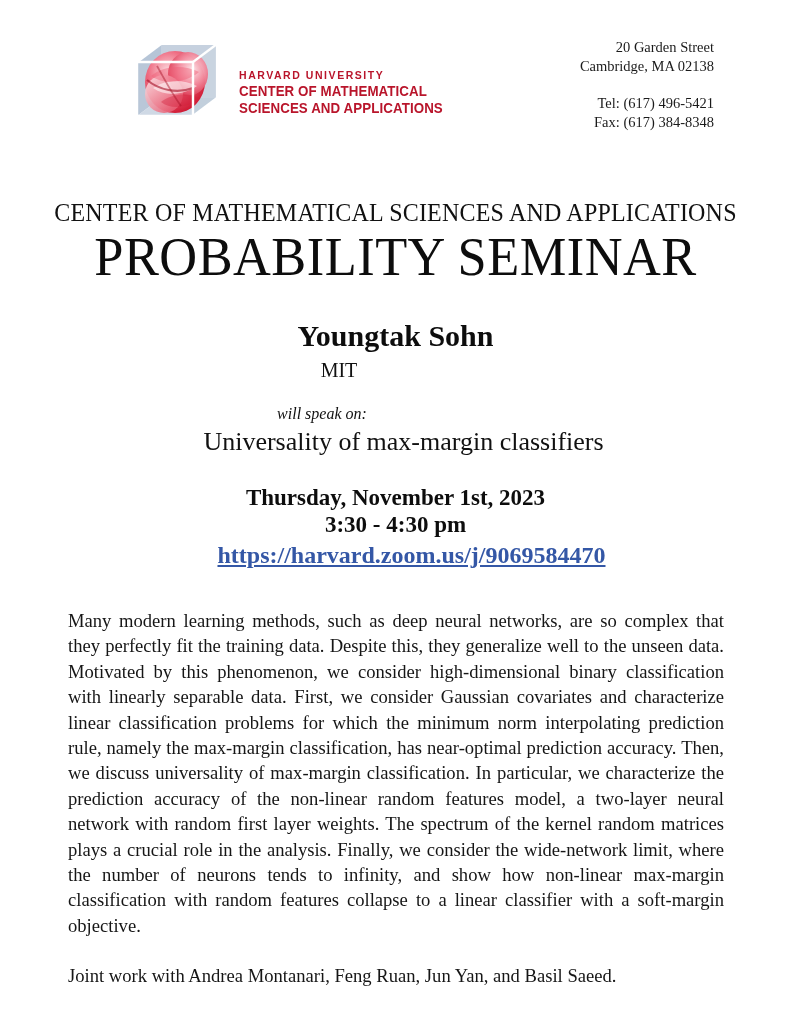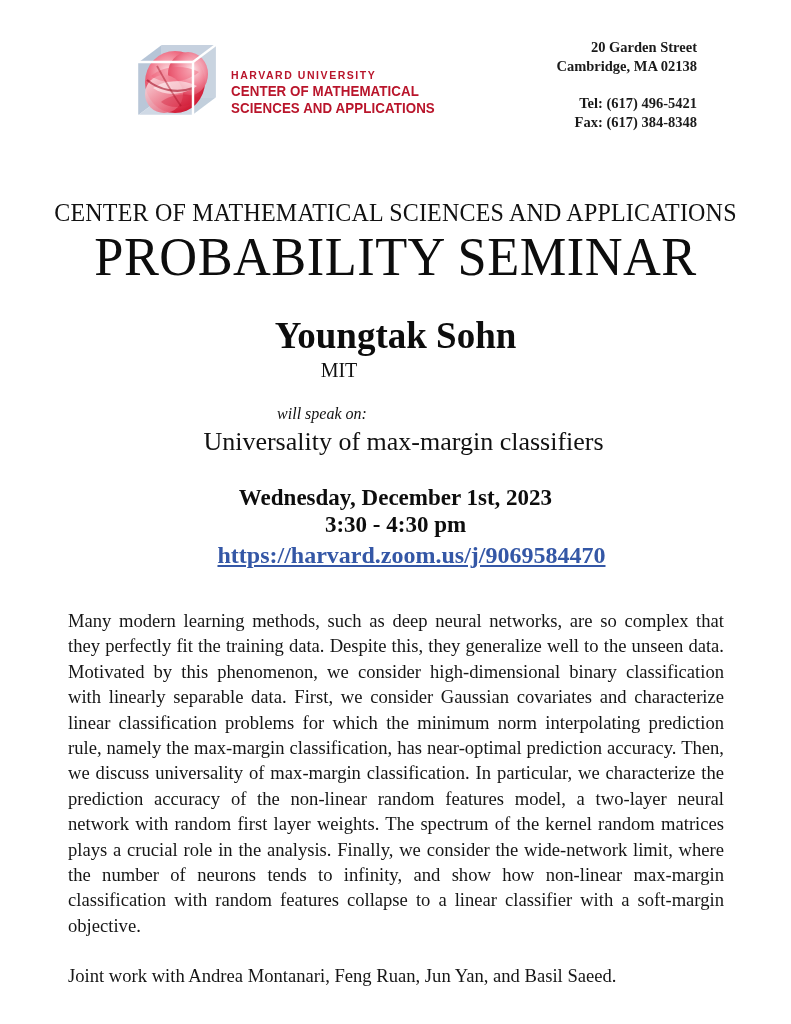--- a/index.html
+++ b/index.html
@@ -33,21 +33,21 @@
   }
   .logo-mark {
     width: 92px;
     height: 96px;
     position: relative;
     flex: 0 0 auto;
   }
   .logo-mark svg { display: block; }
 
   .logo-words {
-    margin-left: 8px;
+    margin-left: 16px;
     padding-top: 16px;
   }
   .logo-line-1 {
     font-family: "Liberation Sans", "DejaVu Sans", sans-serif;
     font-weight: bold;
     font-size: 10.5px;
     letter-spacing: 1.55px;
     color: #b9152b;
     line-height: 13px;
     white-space: nowrap;
@@ -59,27 +59,26 @@
     letter-spacing: 0.1px;
     color: #b9152b;
     line-height: 17px;
     white-space: nowrap;
     transform: scaleX(0.86);
     transform-origin: left center;
   }
 
   .address-block {
     position: absolute;
-    right: 94px;
+    right: 77px;
     top: 8px;
     text-align: right;
     font-size: 14.5px;
     line-height: 19px;
     color: #1a1a1a;
-    font-weight: bold;
   }
   .address-block .gap { height: 18px; }
 
   
   .series-line {
     position: absolute;
     top: 198px;
     left: 0;
     width: 791px;
     text-align: center;
@@ -102,21 +101,21 @@
     transform: scaleX(0.97);
   }
 
   
   .speaker-name {
     position: absolute;
     top: 316px;
     left: 0;
     width: 791px;
     text-align: center;
-    font-size: 37px;
+    font-size: 30px;
     font-weight: bold;
     line-height: 40px;
     color: #0d0d0d;
   }
   .speaker-affil {
     position: absolute;
     top: 358px;
     left: 0;
     width: 678px;
     text-align: center;
@@ -259,21 +258,21 @@
 
 <div class="series-line">CENTER OF MATHEMATICAL SCIENCES AND APPLICATIONS</div>
 <div class="seminar-title">PROBABILITY SEMINAR</div>
 
 <div class="speaker-name">Youngtak Sohn</div>
 <div class="speaker-affil">MIT</div>
 <div class="will-speak">will speak on:</div>
 <div class="talk-title">Universality of max-margin classifiers</div>
 
 <div class="logistics">
-  <div>Wednesday, December 1st, 2023</div>
+  <div>Thursday, November 1st, 2023</div>
   <div>3:30 - 4:30 pm</div>
   <a class="zoom-link" href="#">https://harvard.zoom.us/j/9069584470</a>
 </div>
 
 <div class="abstract">
   <p>Many modern learning methods, such as deep neural networks, are so complex that they perfectly fit the training data. Despite this, they generalize well to the unseen data. Motivated by this phenomenon, we consider high-dimensional binary classification with linearly separable data. First, we consider Gaussian covariates and characterize linear classification problems for which the minimum norm interpolating prediction rule, namely the max-margin classification, has near-optimal prediction accuracy. Then, we discuss universality of max-margin classification. In particular, we characterize the prediction accuracy of the non-linear random features model, a two-layer neural network with random first layer weights. The spectrum of the kernel random matrices plays a crucial role in the analysis. Finally, we consider the wide-network limit, where the number of neurons tends to infinity, and show how non-linear max-margin classification with random features collapse to a linear classifier with a soft-margin objective.</p>
   <p class="joint">Joint work with Andrea Montanari, Feng Ruan, Jun Yan, and Basil Saeed.</p>
 </div>
 
 </body></html>

